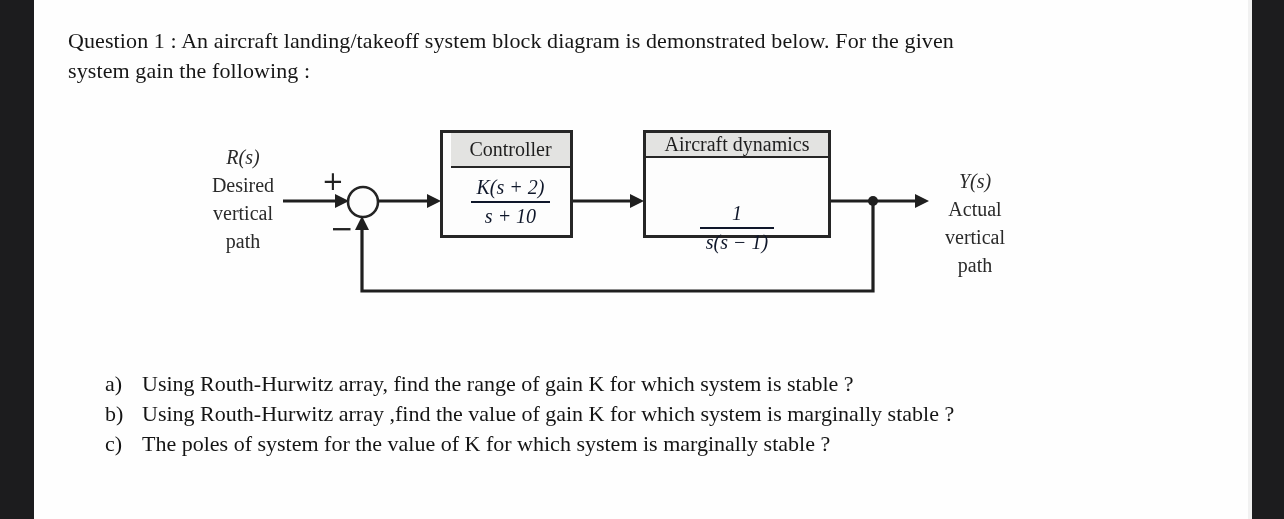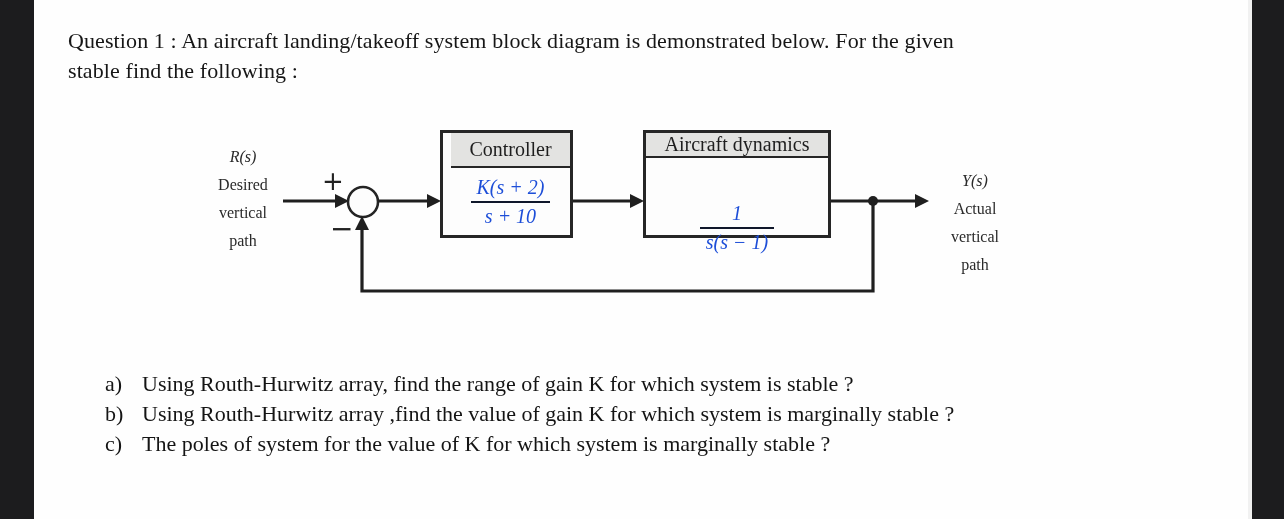--- a/index.html
+++ b/index.html
@@ -24,21 +24,21 @@
     position: absolute; left: 68px; top: 26px; width: 1060px;
     font-size: 22px; line-height: 30px; color: #161616;
     letter-spacing: 0.1px;
   }
 
   .diagram { position: absolute; left: 0; top: 0; width: 1284px; height: 519px; }
   .diagram svg { position: absolute; left: 0; top: 0; }
 
   .io-label {
     position: absolute; width: 120px; text-align: center;
-    font-size: 16px; line-height: 28px; color: #2a2a2a;
+    font-size: 20px; line-height: 28px; color: #2a2a2a;
   }
   .io-label .sym { font-style: italic; }
   .io-label.input  { left: 183px; top: 143px; }
   .io-label.output { left: 915px; top: 143px; margin-top: 24px; }
 
   .sign {
     position: absolute; font-size: 26px; color: #222;
     font-family: "DejaVu Sans", sans-serif; font-weight: 400;
   }
   .sign.plus  { left: 322px; top: 166px; }
@@ -55,21 +55,21 @@
     height: 33px; background: #e3e3e1;
     border-bottom: 2.5px solid #262626;
     display: flex; align-items: center; justify-content: center;
     font-size: 20px; color: #1e1e1e;
   }
   .block .body {
     flex: 1; display: flex; align-items: center; justify-content: center;
   }
   .frac {
     display: inline-block; text-align: center;
-    font-size: 20px; font-style: italic; color: #1d4ed8;
+    font-size: 20px; font-style: italic; color: #0f172a;
   }
   .frac .num { display: block; padding: 0 6px 2px 6px; }
   .frac .den { display: block; padding: 2px 6px 0 6px; border-top: 2px solid #0f172a; font-style: italic; }
 
   .sub-questions {
     position: absolute; left: 105px; top: 369px; width: 1080px;
     font-size: 22px; line-height: 30px; color: #141414;
   }
   .sub-q { display: flex; }
   .sub-q .tag { width: 37px; flex: 0 0 37px; }
@@ -77,21 +77,21 @@
 </head>
 <body>
 
 <div class="page">
 
   <div class="side-bar left"></div>
   <div class="side-bar right"></div>
 
   <div class="question-head">
     <div>Question 1 :  An aircraft landing/takeoff system block diagram is demonstrated below. For the given</div>
-    <div>stable find the following :</div>
+    <div>system gain the following :</div>
   </div>
 
   <div class="diagram">
 
     <svg width="1284" height="519" viewBox="0 0 1284 519">
 
       <line x1="283" y1="201" x2="337" y2="201" stroke="#1f1f1f" stroke-width="3"></line>
       <polygon points="335,194 335,208 349,201" fill="#1f1f1f"></polygon>
 
       <circle cx="363" cy="202" r="15" fill="#fdfdfd" stroke="#242424" stroke-width="2.6"></circle>

